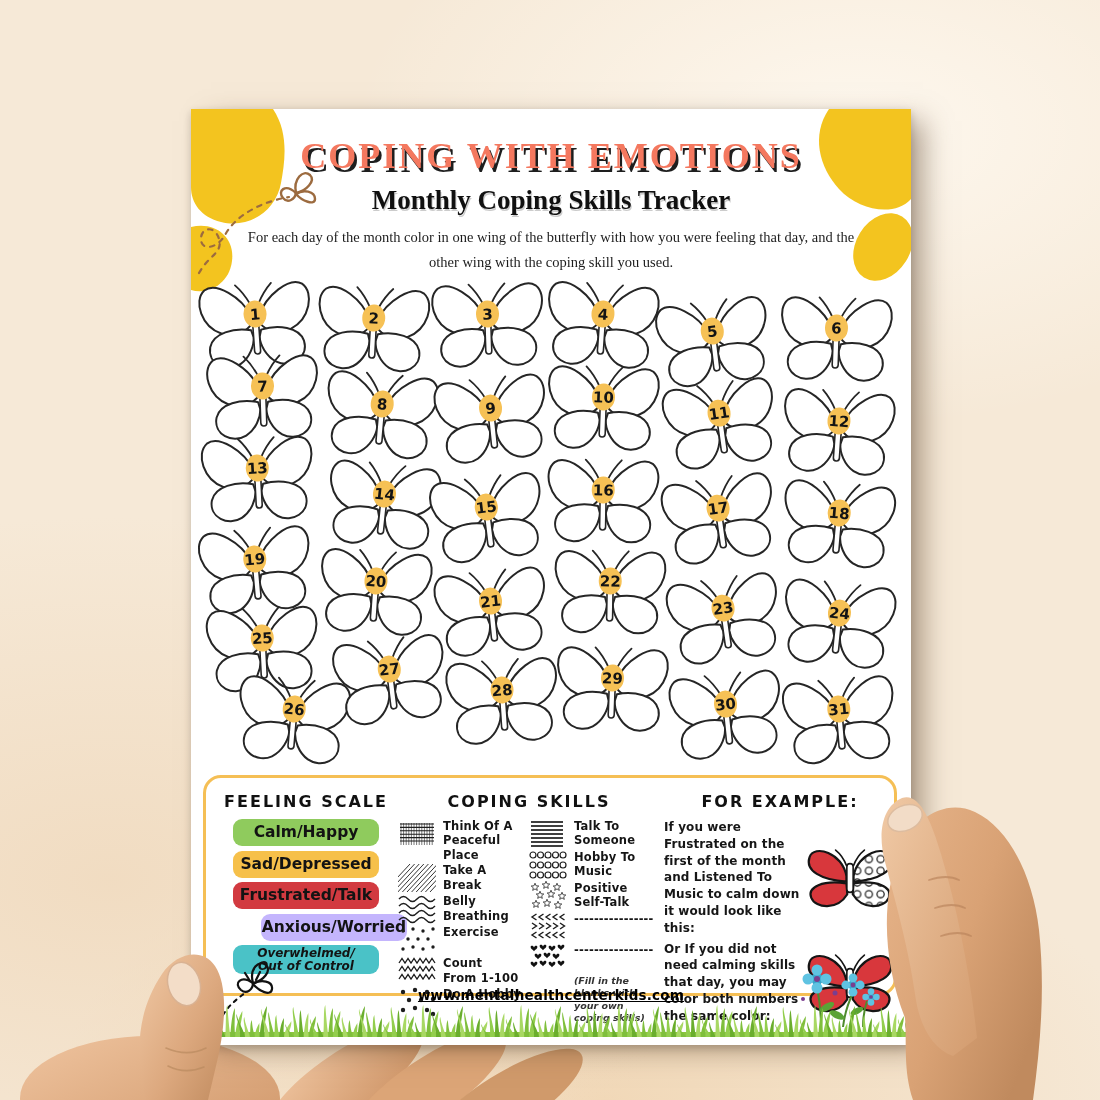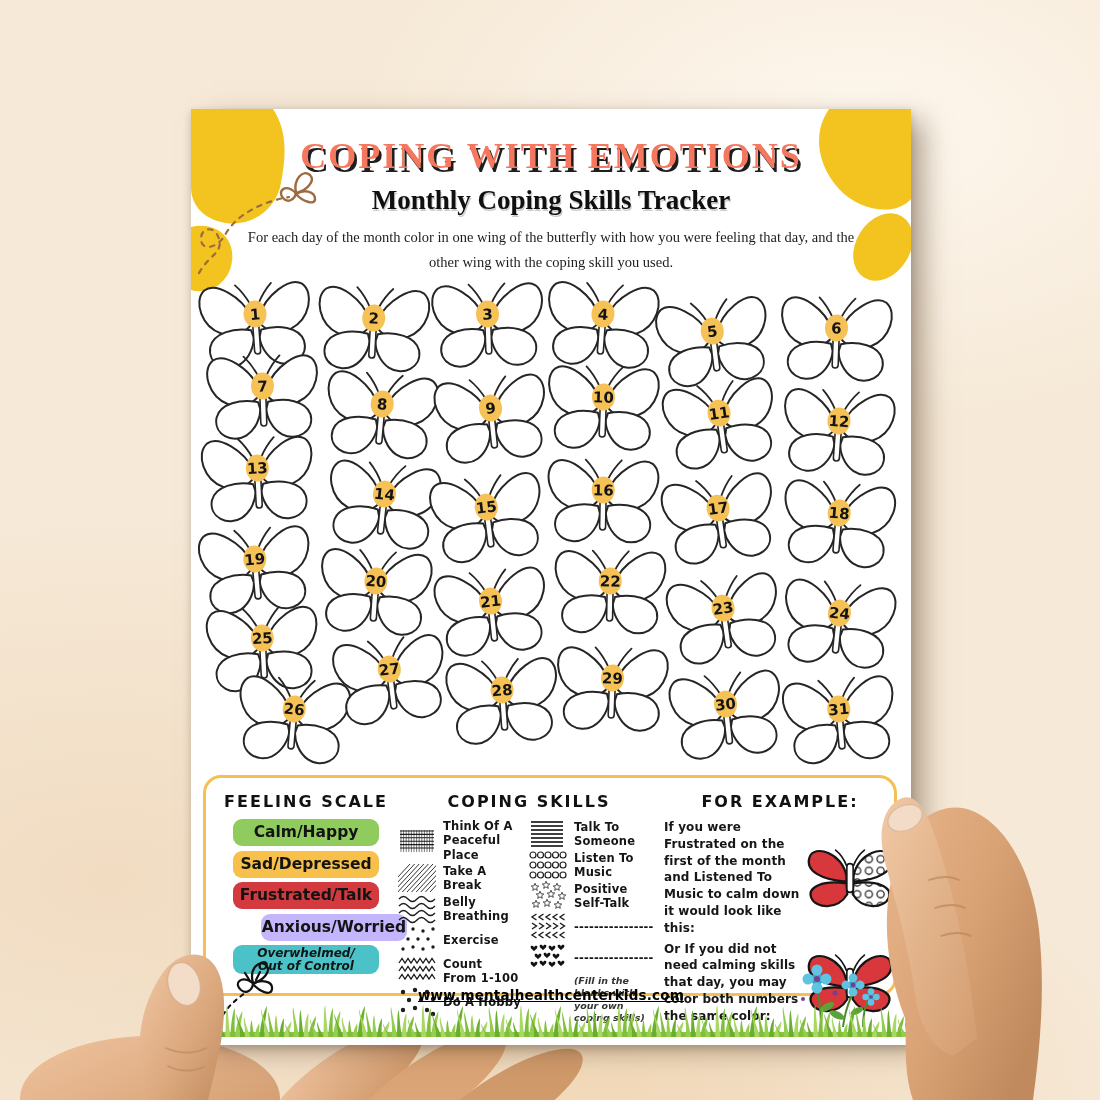--- a/index.html
+++ b/index.html
@@ -40,21 +40,21 @@
   .col-skills{width:262px;flex:none;}
   .col-example{width:236px;flex:none;padding-left:4px;}
 
   .pill{width:146px;min-height:27px;margin:0 auto 4.5px;border-radius:9px;display:flex;align-items:center;
     justify-content:center;font-weight:700;font-size:15.5px;color:#131313;text-align:center;
     white-space:pre-line;line-height:1.05;padding:2px 4px;}
   .pill.small{font-size:12px;}
 
   .skills-cols{display:flex;}
   .skills-col{flex:1;}
-  .skill-row{display:flex;align-items:center;margin-bottom:1px;min-height:29px;}
+  .skill-row{display:flex;margin-bottom:1px;min-height:29px;}
   .swatch{width:38px;height:30px;flex:none;margin-right:7px;}
   .skill-label{font-size:11.5px;font-weight:600;color:#151515;line-height:1.25;letter-spacing:.2px;}
   .skill-note{font-size:9.5px;font-style:italic;font-weight:600;color:#333;margin:2px 0 0 45px;line-height:1.3;}
 
   .ex-item{display:flex;align-items:center;margin-bottom:4px;}
   .ex-text{width:142px;font-size:12px;font-weight:600;color:#161616;line-height:1.4;letter-spacing:.1px;}
   .ex-text b{font-weight:800;}
   .ex-bfly{margin-left:2px;flex:none;}
 
   
@@ -682,21 +682,21 @@
                   <circle cx="11.5" cy="15" r="3" stroke="#1d1d1d" fill="none" stroke-width="1.2"></circle>
                   <circle cx="19" cy="15" r="3" stroke="#1d1d1d" fill="none" stroke-width="1.2"></circle>
                   <circle cx="26.5" cy="15" r="3" stroke="#1d1d1d" fill="none" stroke-width="1.2"></circle>
                   <circle cx="34" cy="15" r="3" stroke="#1d1d1d" fill="none" stroke-width="1.2"></circle>
                   <circle cx="4" cy="25" r="3" stroke="#1d1d1d" fill="none" stroke-width="1.2"></circle>
                   <circle cx="11.5" cy="25" r="3" stroke="#1d1d1d" fill="none" stroke-width="1.2"></circle>
                   <circle cx="19" cy="25" r="3" stroke="#1d1d1d" fill="none" stroke-width="1.2"></circle>
                   <circle cx="26.5" cy="25" r="3" stroke="#1d1d1d" fill="none" stroke-width="1.2"></circle>
                   <circle cx="34" cy="25" r="3" stroke="#1d1d1d" fill="none" stroke-width="1.2"></circle>
                 </svg>
-    <div class="skill-label" style="white-space:pre-line">Listen To Music</div>
+    <div class="skill-label" style="white-space:pre-line">Hobby To Music</div>
               </div>
               <div class="skill-row">
                 <svg class="swatch" viewBox="0 0 38 30">
                   <path d="M0,-3.8 L1.1,-1.2 L3.8,-1 L1.7,.8 L2.3,3.4 L0,1.9 L-2.3,3.4 L-1.7,.8 L-3.8,-1 L-1.1,-1.2 Z" transform="translate(6,6)" stroke="#3a3a3a" stroke-width=".9" fill="none"></path>
                   <path d="M0,-3.8 L1.1,-1.2 L3.8,-1 L1.7,.8 L2.3,3.4 L0,1.9 L-2.3,3.4 L-1.7,.8 L-3.8,-1 L-1.1,-1.2 Z" transform="translate(17,4)" stroke="#3a3a3a" stroke-width=".9" fill="none"></path>
                   <path d="M0,-3.8 L1.1,-1.2 L3.8,-1 L1.7,.8 L2.3,3.4 L0,1.9 L-2.3,3.4 L-1.7,.8 L-3.8,-1 L-1.1,-1.2 Z" transform="translate(28,6)" stroke="#3a3a3a" stroke-width=".9" fill="none"></path>
                   <path d="M0,-3.8 L1.1,-1.2 L3.8,-1 L1.7,.8 L2.3,3.4 L0,1.9 L-2.3,3.4 L-1.7,.8 L-3.8,-1 L-1.1,-1.2 Z" transform="translate(11,14)" stroke="#3a3a3a" stroke-width=".9" fill="none"></path>
                   <path d="M0,-3.8 L1.1,-1.2 L3.8,-1 L1.7,.8 L2.3,3.4 L0,1.9 L-2.3,3.4 L-1.7,.8 L-3.8,-1 L-1.1,-1.2 Z" transform="translate(22,13)" stroke="#3a3a3a" stroke-width=".9" fill="none"></path>
                   <path d="M0,-3.8 L1.1,-1.2 L3.8,-1 L1.7,.8 L2.3,3.4 L0,1.9 L-2.3,3.4 L-1.7,.8 L-3.8,-1 L-1.1,-1.2 Z" transform="translate(33,15)" stroke="#3a3a3a" stroke-width=".9" fill="none"></path>
                   <path d="M0,-3.8 L1.1,-1.2 L3.8,-1 L1.7,.8 L2.3,3.4 L0,1.9 L-2.3,3.4 L-1.7,.8 L-3.8,-1 L-1.1,-1.2 Z" transform="translate(7,23)" stroke="#3a3a3a" stroke-width=".9" fill="none"></path>

